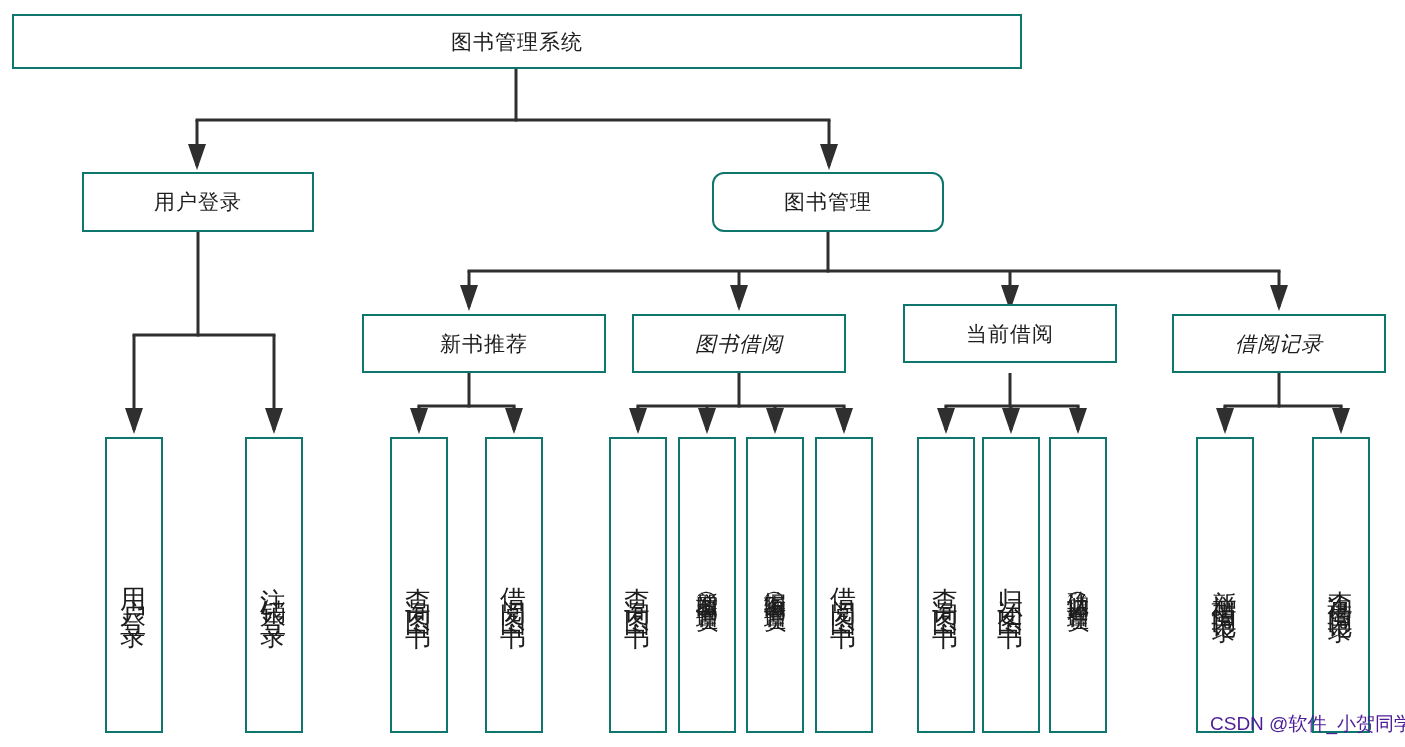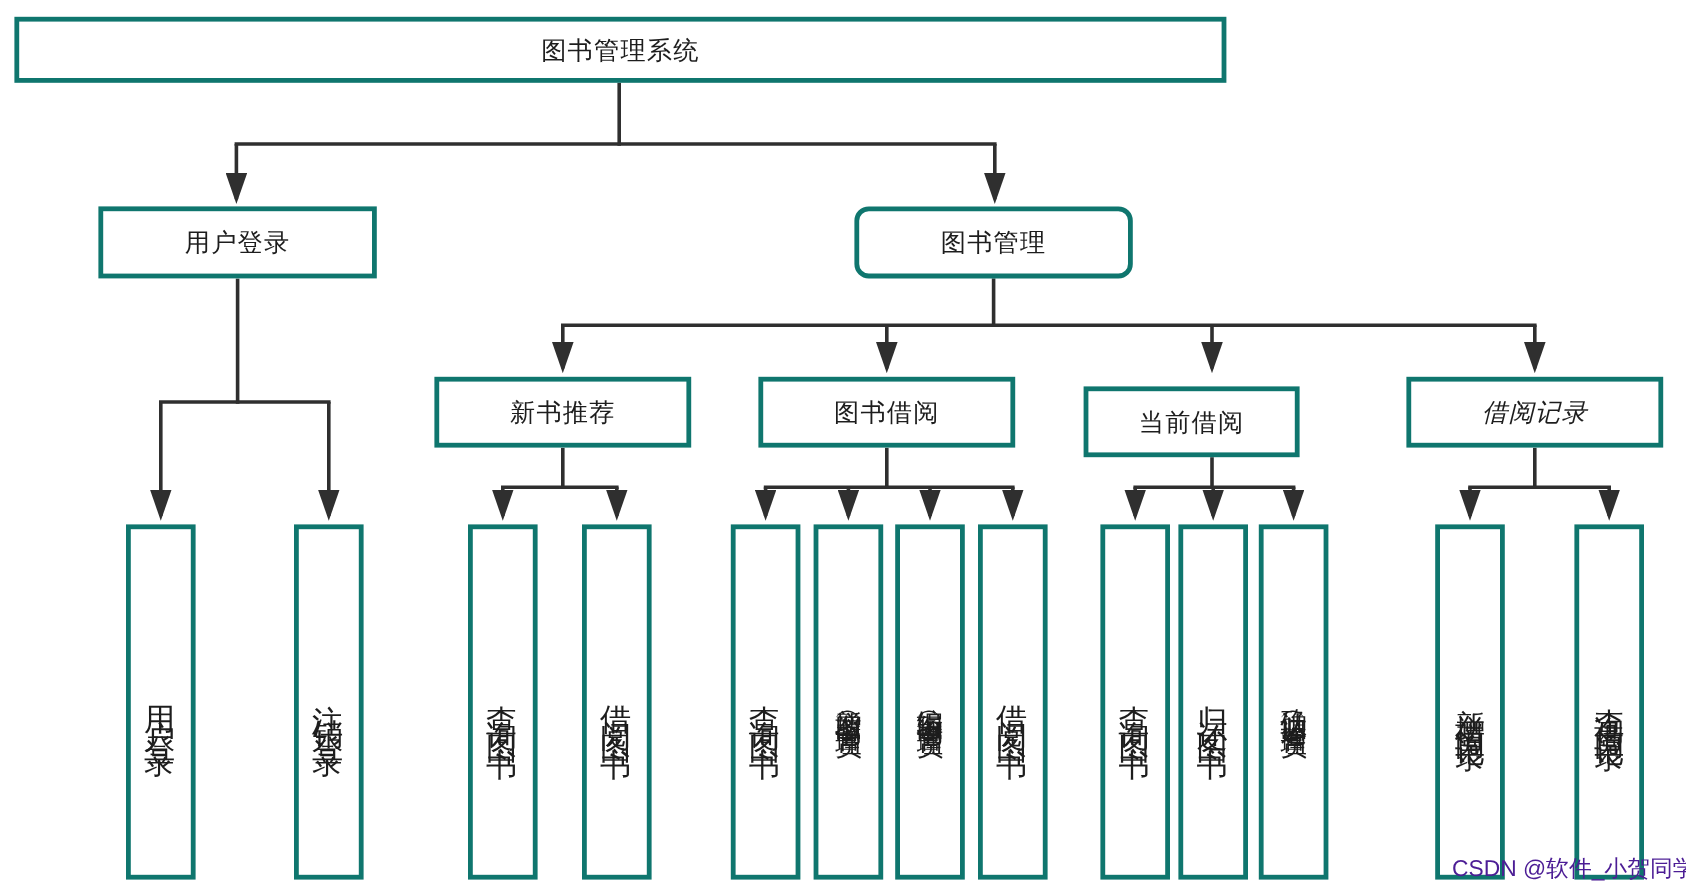--- a/index.html
+++ b/index.html
@@ -18,21 +18,21 @@
   #connectors {
     position: absolute;
     left: 0;
     top: 0;
     width: 1405px;
     height: 747px;
   }
   .node {
     position: absolute;
     box-sizing: border-box;
-    border: 4px solid #0f766e;
+    border: 2px solid #0f766e;
     background: #ffffff;
     color: #1d1d1d;
     display: flex;
     align-items: center;
     justify-content: center;
     text-align: center;
   }
   .hbox {
     font-size: 21px;
     letter-spacing: 1px;
@@ -116,23 +116,23 @@
       <line x1="1225" y1="406" x2="1225" y2="430" marker-end="url(#arrow)"></line>
       <line x1="1341" y1="406" x2="1341" y2="430" marker-end="url(#arrow)"></line>
     </g>
   </svg>
 
   <div class="node hbox root">图书管理系统</div>
 
   <div class="node hbox" style="left:82px; top:172px; width:232px; height:60px;">用户登录</div>
   <div class="node hbox" style="left:712px; top:172px; width:232px; height:60px;border-radius:12px;">图书管理</div>
 
-  <div class="node hbox" style="left:362px; top:314px; width:214px; height:59px;">新书推荐</div>
-  <div class="node hbox" style="left:632px; top:314px; width:214px; height:59px;">图书借阅</div>
-  <div class="node hbox" style="left:903px; top:322px; width:180px; height:59px;">当前借阅</div>
+  <div class="node hbox" style="left:362px; top:314px; width:244px; height:59px;">新书推荐</div>
+  <div class="node hbox" style="left:632px; top:314px; width:214px; height:59px;font-style:italic;">图书借阅</div>
+  <div class="node hbox" style="left:903px; top:304px; width:214px; height:59px;">当前借阅</div>
   <div class="node hbox" style="left:1172px; top:314px; width:214px; height:59px;font-style:italic;">借阅记录</div>
 
   <div class="node vbox short" style="left:105px; width:58px;">用户登录</div>
   <div class="node vbox short" style="left:245px; width:58px;">注销登录</div>
 
   <div class="node vbox short" style="left:390px; width:58px;">查询图书</div>
   <div class="node vbox short" style="left:485px; width:58px;">借阅图书</div>
 
   <div class="node vbox short" style="left:609px; width:58px;">查询图书</div>
   <div class="node vbox long" style="left:678px; width:58px;">新增图书（管理员）</div>

